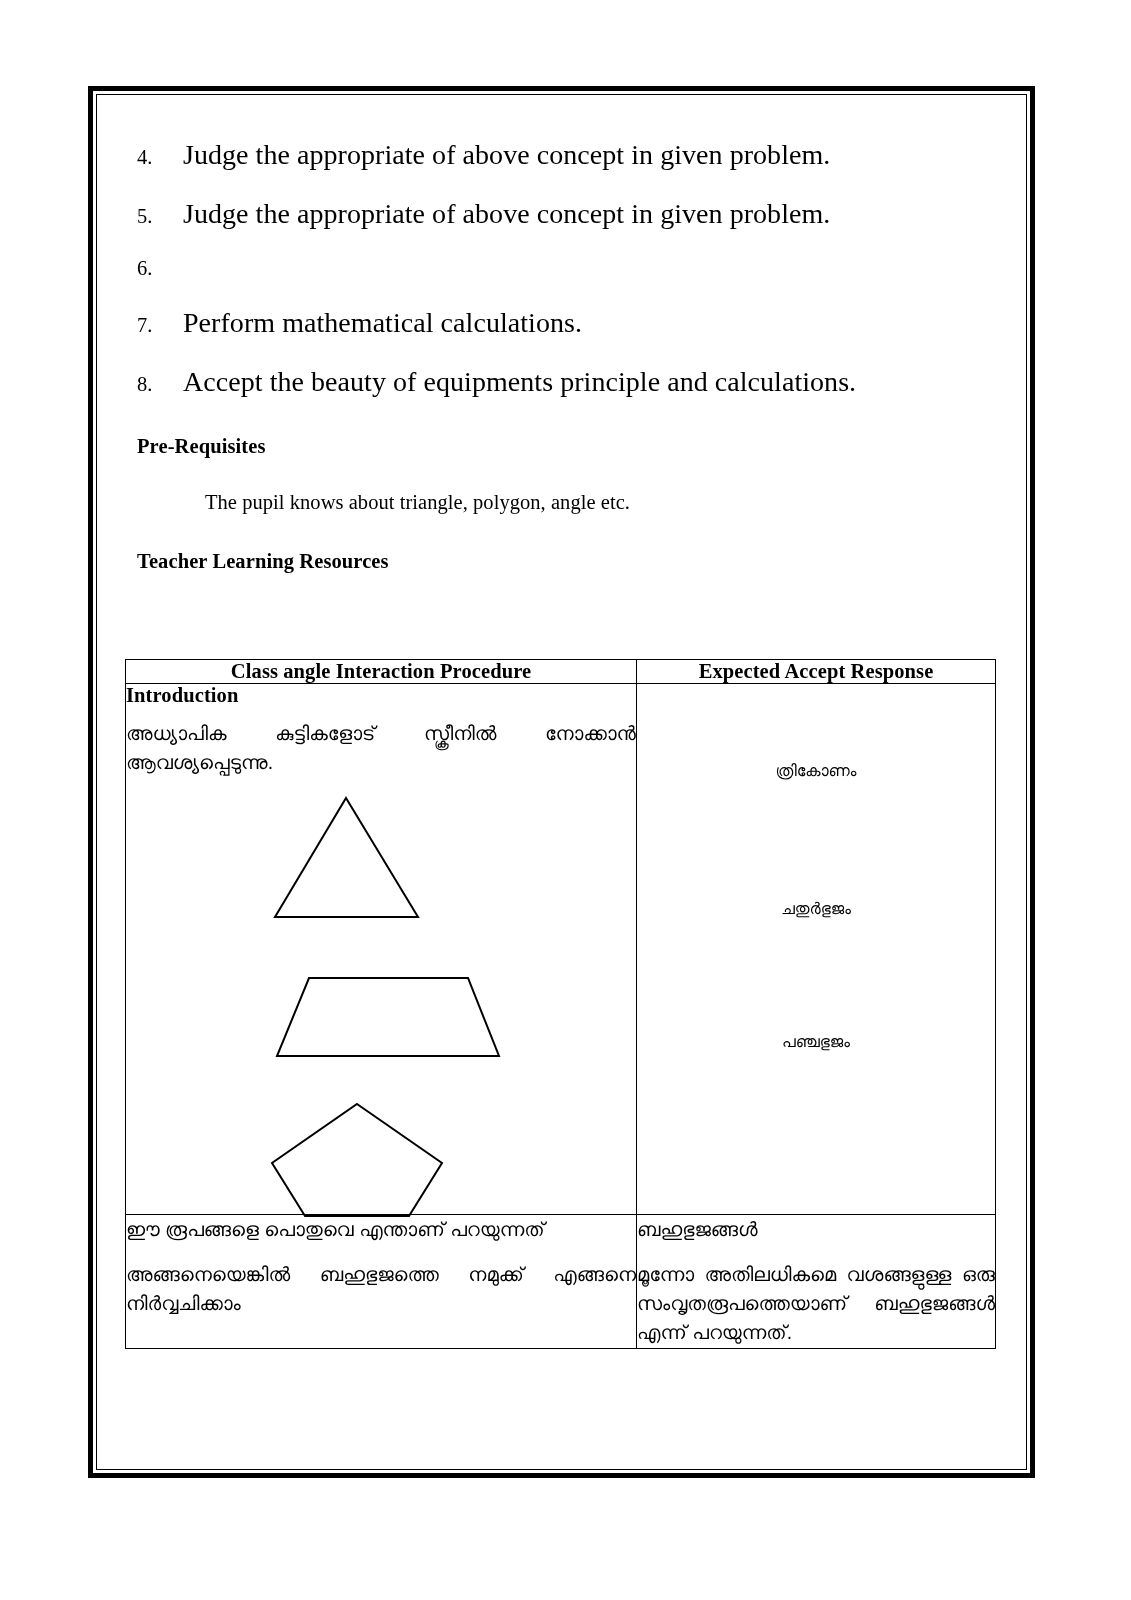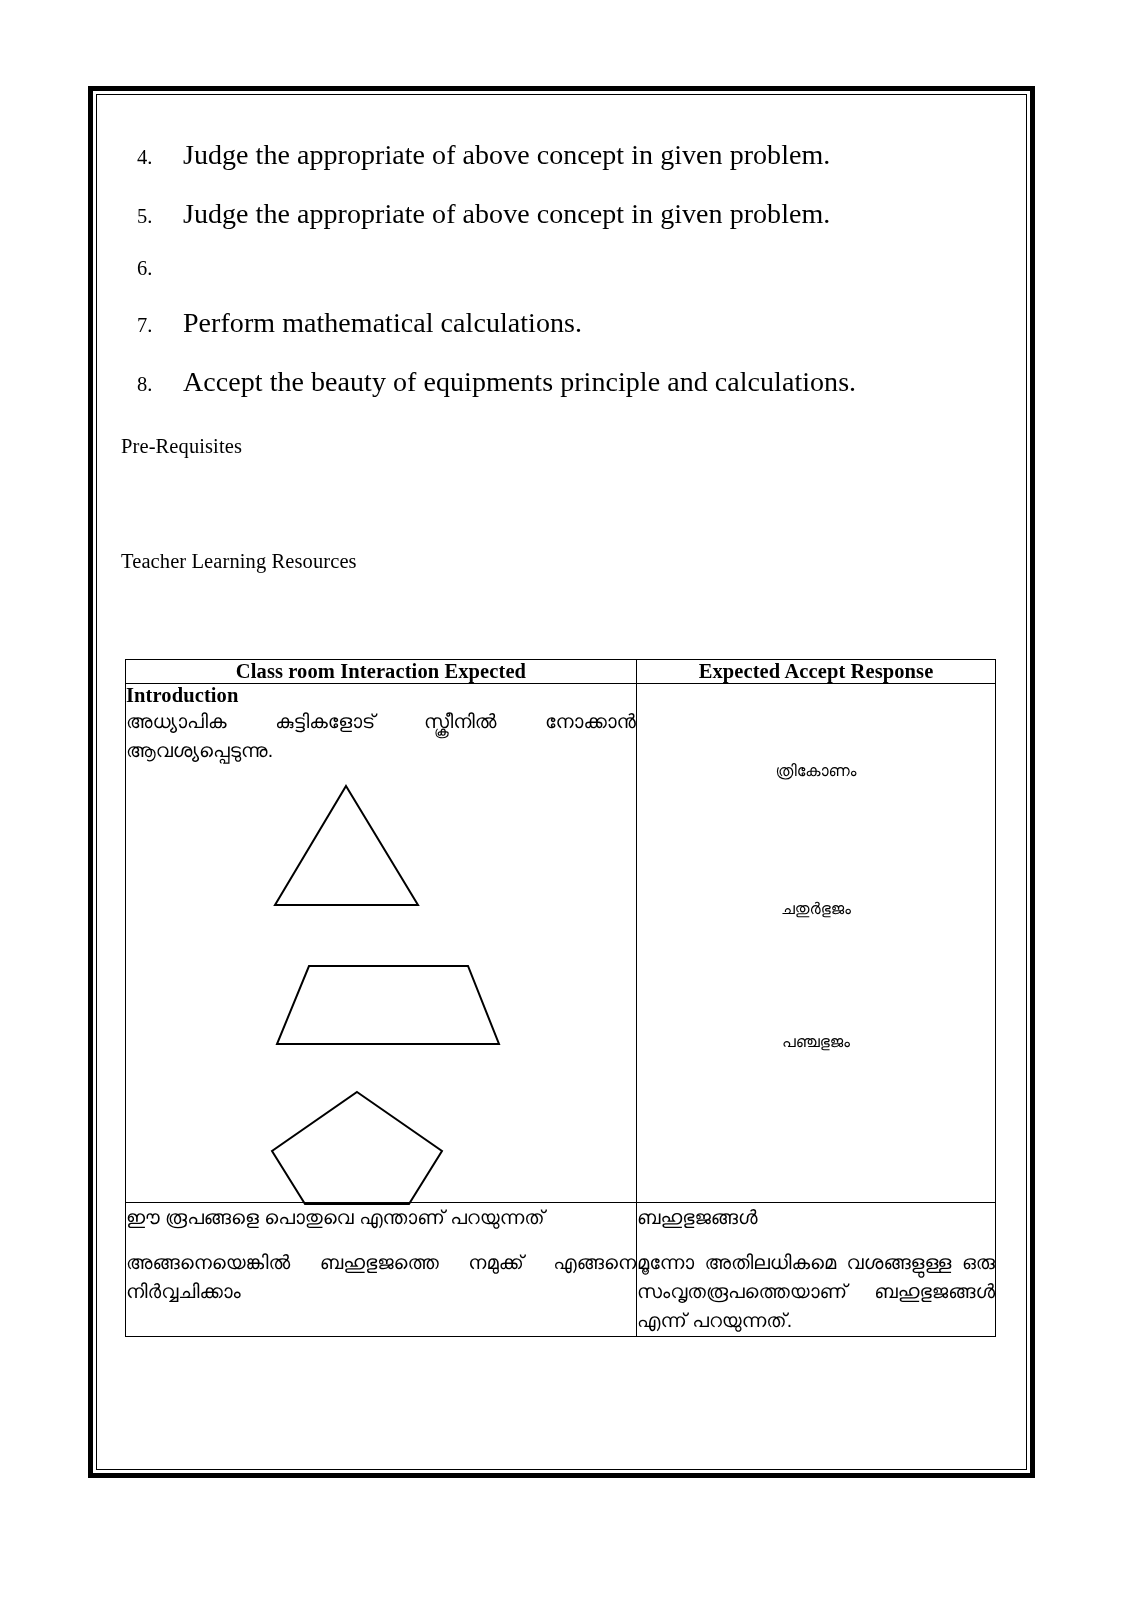--- a/index.html
+++ b/index.html
@@ -64,23 +64,23 @@
   }
   .obj-text {
     font-size: 28px;
     letter-spacing: .05px;
     white-space: nowrap;
   }
 
   
   .sec-heading {
     position: absolute;
-    left: 24px;
-    font-size: 20.5px;
-    font-weight: normal;
+    left: 40px;
+    font-size: 20.5px;
+    font-weight: bold;
     letter-spacing: .1px;
     white-space: nowrap;
   }
   .sec-para {
     position: absolute;
     left: 108px;
     font-size: 20.5px;
     letter-spacing: .05px;
     white-space: nowrap;
   }
@@ -115,20 +115,21 @@
     white-space: nowrap;
   }
 
   .cell-pad-l { padding: 11px 13px 10px 13px; }
   .cell-pad-r { padding: 11px 13px 10px 13px; }
 
   .intro-label {
     font-size: 20.5px;
     font-weight: bold;
     letter-spacing: .1px;
+    margin-bottom: 12px;
   }
 
   
   .mal {
     font-family: "Liberation Sans", sans-serif;
     font-size: 19.5px;
     line-height: 1.5;
   }
   .mal-just {
     text-align: justify;
@@ -187,31 +188,32 @@
           <span class="obj-num">7.</span>
           <span class="obj-text">Perform mathematical calculations.</span>
         </div>
         <div class="obj-row">
           <span class="obj-num">8.</span>
           <span class="obj-text">Accept the beauty of equipments principle and calculations.</span>
         </div>
       </div>
 
       <div class="sec-heading" id="prereq-heading">Pre-Requisites</div>
+      <div class="sec-para" id="prereq-text">The pupil knows about triangle, polygon, angle etc.</div>
 
       <div class="sec-heading" id="tlr-heading">Teacher Learning Resources</div>
 
       <table class="proc-table">
         <colgroup>
           <col class="col-left">
           <col class="col-right">
         </colgroup>
         <thead>
           <tr>
-            <th class="th-cell">Class room Interaction Expected</th>
+            <th class="th-cell">Class angle Interaction Procedure</th>
             <th class="th-cell">Expected Accept Response</th>
           </tr>
         </thead>
         <tbody>
 
           <tr>
             <td class="cell-pad-l">
               <div class="intro-label">Introduction</div>
               <div class="mal mal-just">അധ്യാപിക കുട്ടികളോട് സ്ക്രീനിൽ നോക്കാൻ ആവശ്യപ്പെടുന്നു.</div>
 

